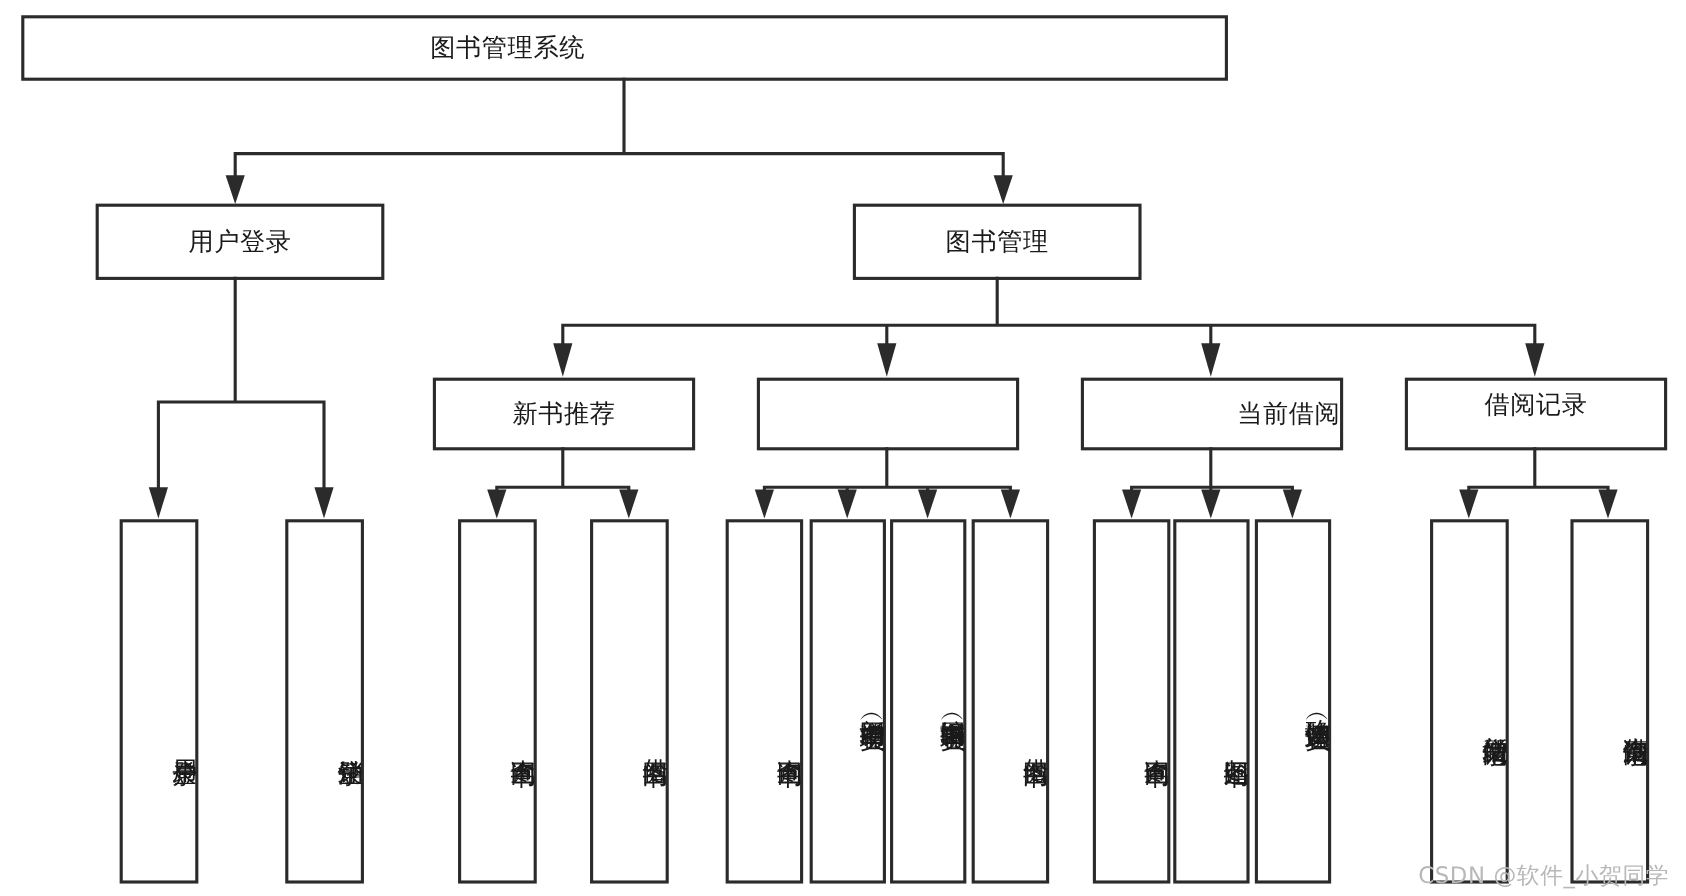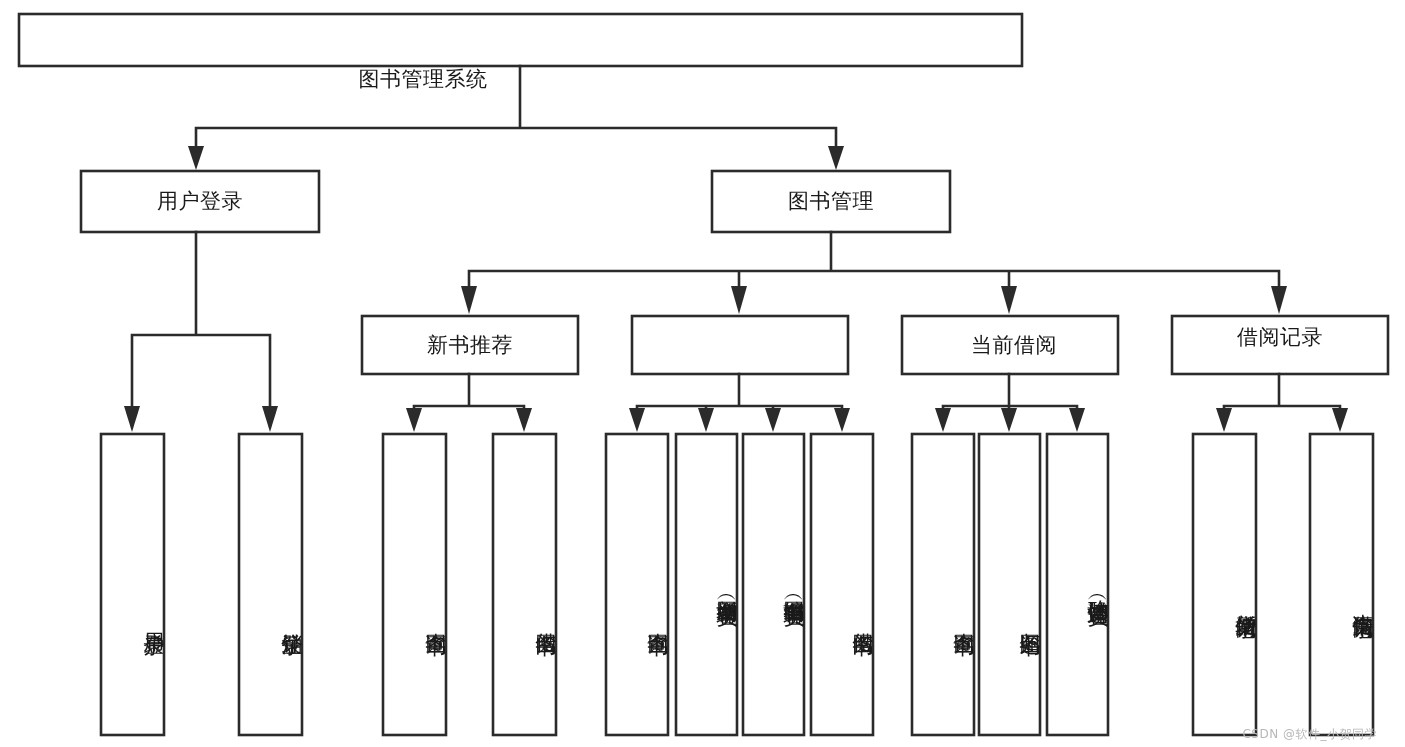--- a/index.html
+++ b/index.html
@@ -63,23 +63,23 @@
     color: #1a1a1a;
     font-size: 21px;
     letter-spacing: 1px;
     writing-mode: vertical-rl;
     text-orientation: upright;
     line-height: 1.0;
     pointer-events: none;
   }
   .watermark {
     position: absolute;
-    right: 28px;
+    right: 14px;
     bottom: 4px;
-    font-size: 12px;
+    font-size: 19px;
     color: #b8b8b8;
     letter-spacing: 0.5px;
     white-space: nowrap;
   }
 </style>
 </head>
 <body>
 
 <div id="diagram-root">
 
@@ -140,27 +140,27 @@
     <rect class="node-box" x="811" y="434" width="62" height="301"></rect>
 
     <rect class="node-box" x="912" y="434" width="62" height="301"></rect>
     <rect class="node-box" x="979" y="434" width="61" height="301"></rect>
     <rect class="node-box" x="1047" y="434" width="61" height="301"></rect>
 
     <rect class="node-box" x="1193" y="434" width="63" height="301"></rect>
     <rect class="node-box" x="1310" y="434" width="63" height="301"></rect>
   </svg>
 
-  <div class="node-label-h" style="left:19px; top:14px; width:808px; height:52px;margin-top:39px;">图书管理系统</div>
+  <div class="node-label-h" style="left:19px; top:14px; width:808px; height:52px;">图书管理系统</div>
 
   <div class="node-label-h" style="left:81px; top:171px; width:238px; height:61px;">用户登录</div>
   <div class="node-label-h" style="left:712px; top:171px; width:238px; height:61px;">图书管理</div>
 
   <div class="node-label-h" style="left:362px; top:316px; width:216px; height:58px;">新书推荐</div>
-  <div class="node-label-h" style="left:879px; top:316px; width:190px; height:58px;padding-left:40px;">当前借阅</div>
+  <div class="node-label-h" style="left:939px; top:316px; width:190px; height:58px;padding-left:40px;">当前借阅</div>
   <div class="node-label-h" style="left:1172px; top:308px; width:216px; height:58px;">借阅记录</div>
 
   <div class="node-label-v" style="left:101px; top:500px; width:63px; height:235px;">用户登录</div>
   <div class="node-label-v" style="left:239px; top:500px; width:63px; height:235px;">注销登录</div>
 
   <div class="node-label-v" style="left:383px; top:500px; width:63px; height:235px;">查询图书</div>
   <div class="node-label-v" style="left:493px; top:500px; width:63px; height:235px;">借阅图书</div>
 
   <div class="node-label-v" style="left:606px; top:500px; width:62px; height:235px;">查询图书</div>
   <div class="node-label-v" style="left:676px; top:440px; width:61px; height:295px;">新增图书（管理员）</div>

